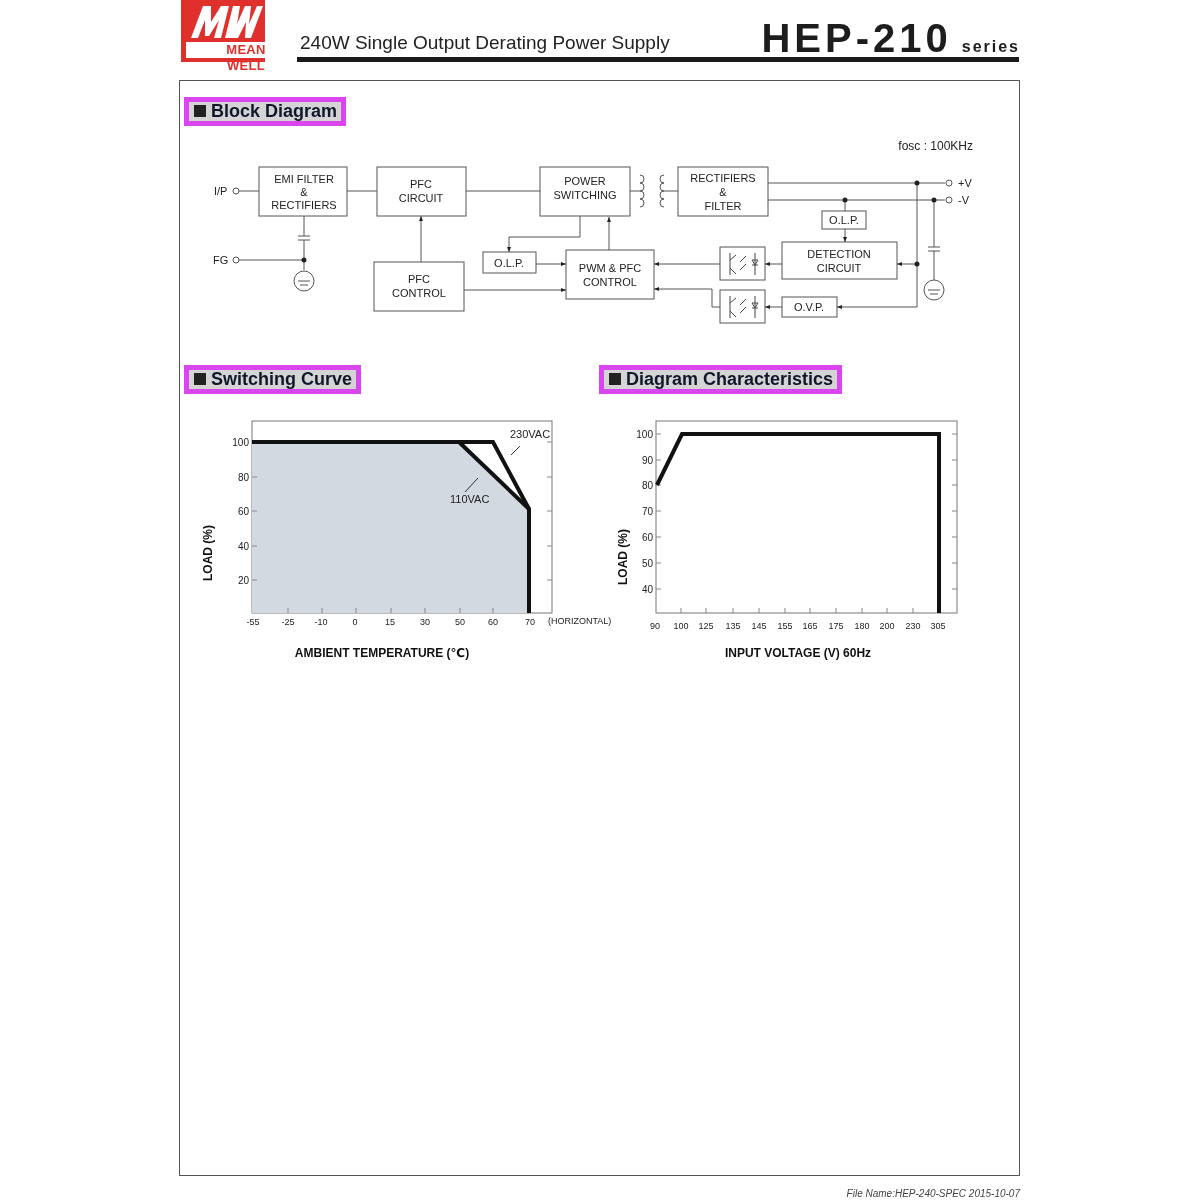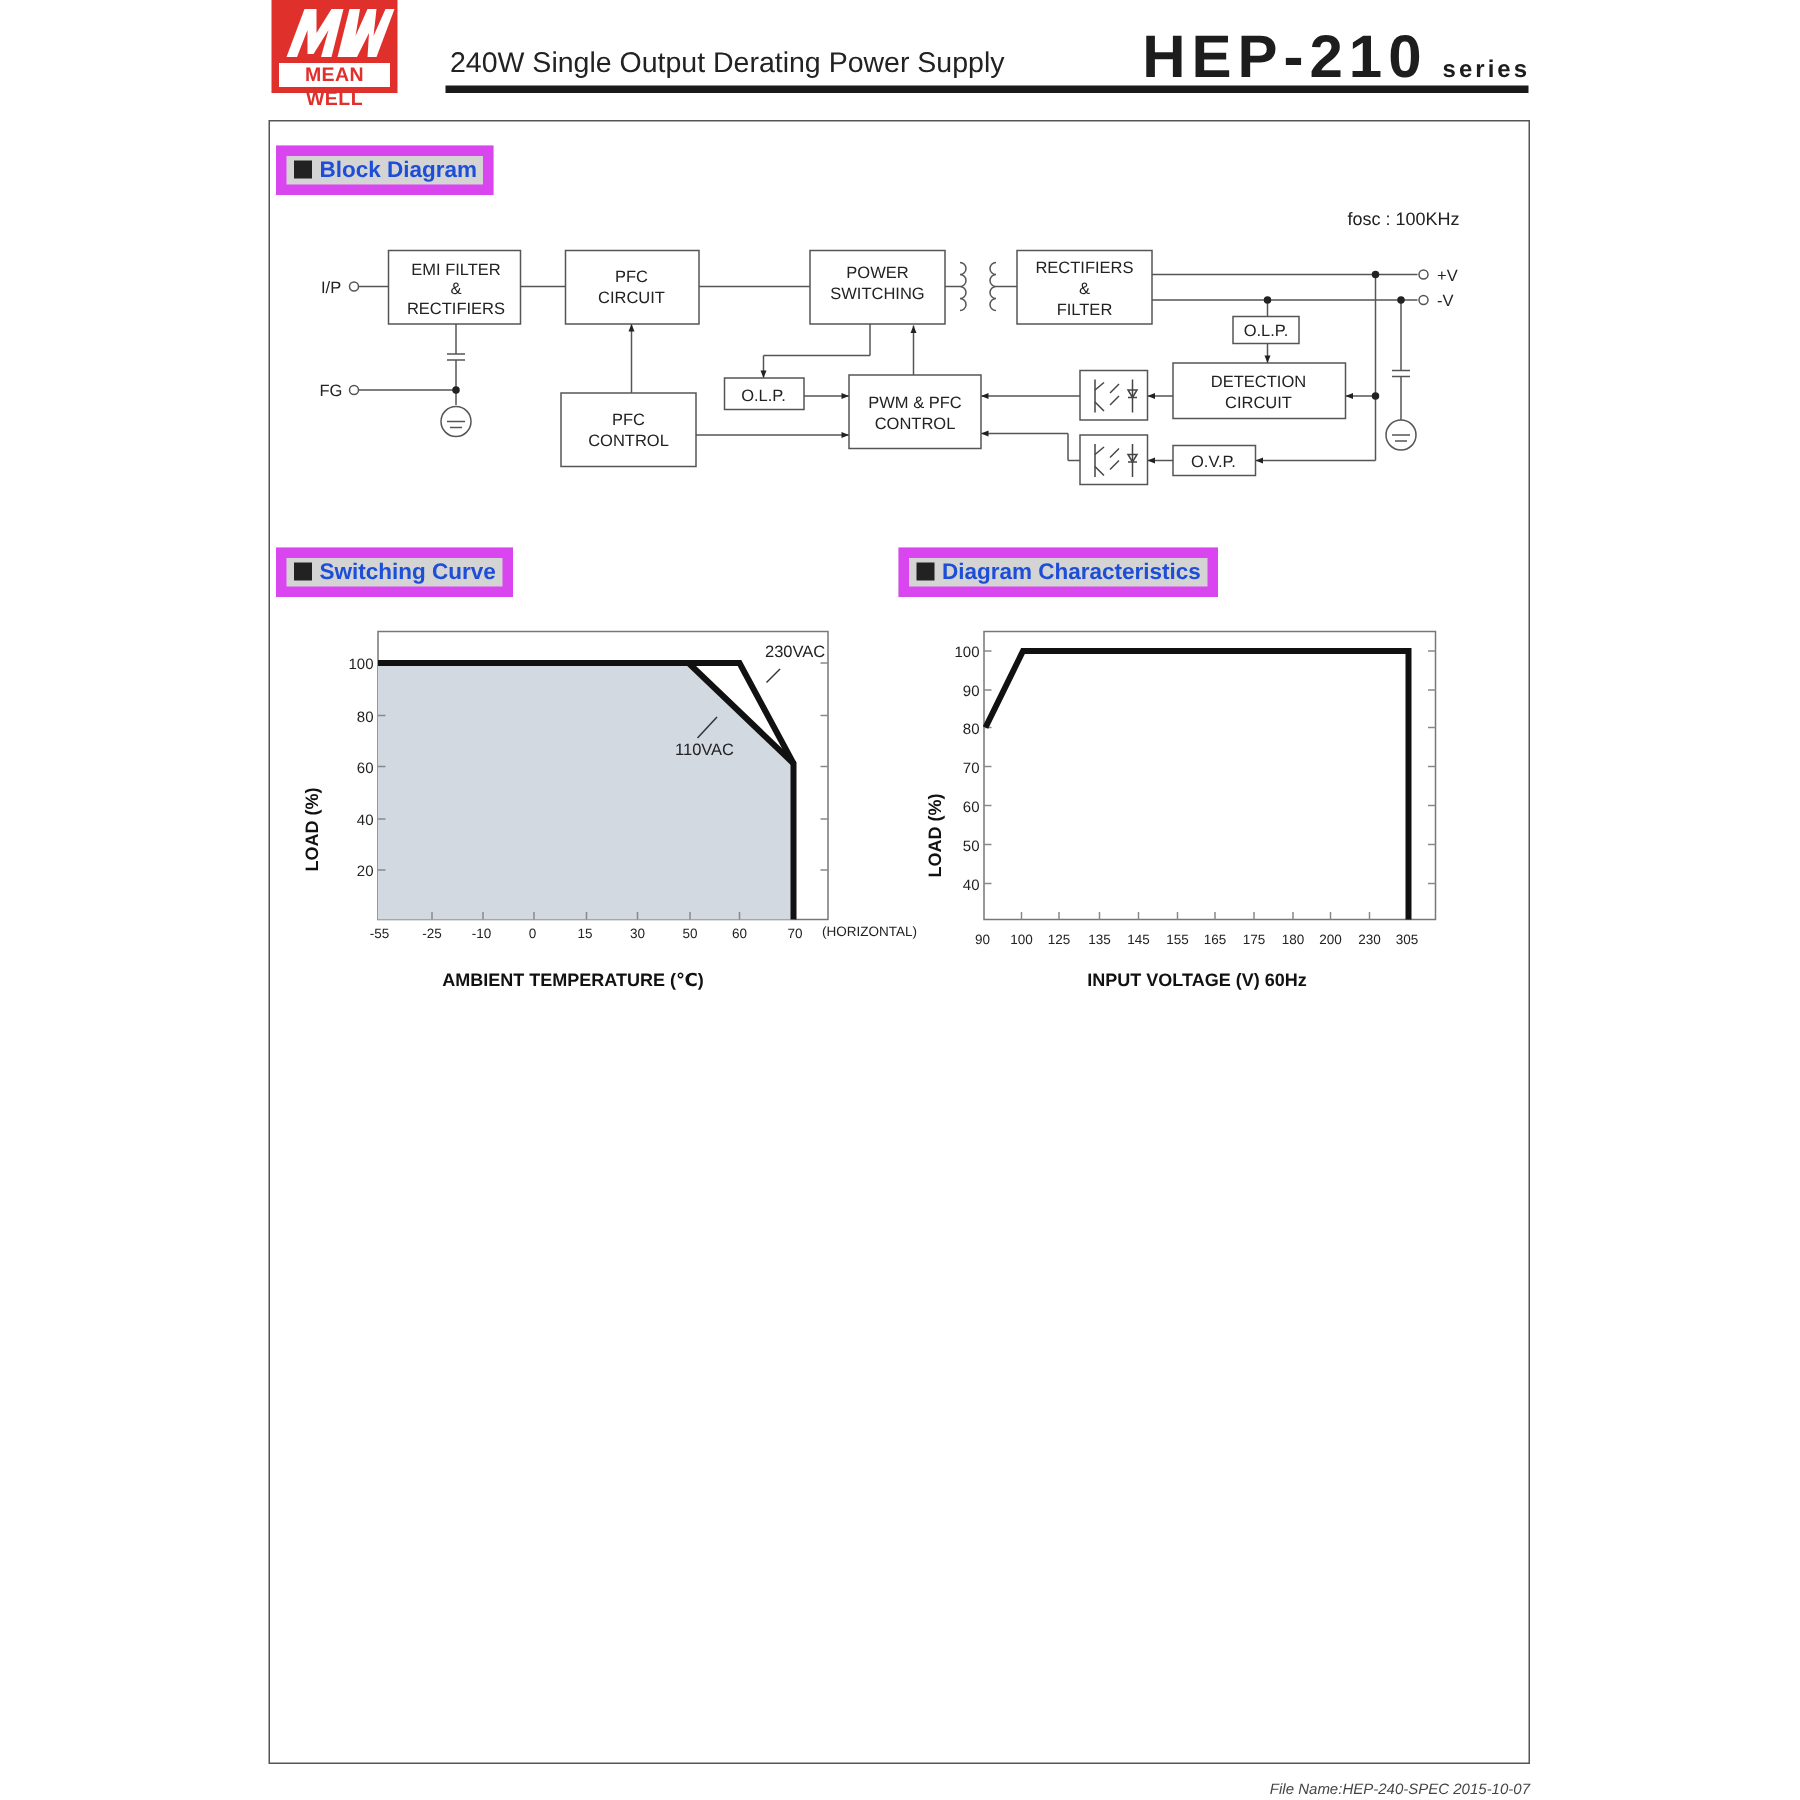--- a/index.html
+++ b/index.html
@@ -1,29 +1,29 @@
 <!DOCTYPE html>
 <html><head>
 <meta charset="utf-8">
 <style>
   html, body { margin: 0; padding: 0; background: #ffffff; }
   body { width: 1200px; height: 1200px; position: relative; overflow: hidden;
          font-family: "Liberation Sans", "DejaVu Sans", sans-serif; color: #1a1a1a; }
   .logo { position: absolute; left: 181px; top: 0; width: 84px; height: 62px; background: #e0302c; }
   .logo .mw { position: absolute; left: 0; top: 0; width: 84px; height: 42px; }
   .logo .name { position: absolute; left: 5px; top: 42px; width: 74px; height: 16px; background: #ffffff;
-                color: #e0302c; font-weight: bold; font-size: 13px; line-height: 16px; text-align: center; letter-spacing: 0.3px; }
+                color: #e0302c; font-weight: bold; font-size: 13px; line-height: 16px; text-align: center; letter-spacing: 0.3px; padding-left: 23px; }
   .subtitle { position: absolute; left: 300px; top: 32px; font-size: 19px; color: #222; white-space: nowrap; }
   .series { position: absolute; right: 180px; top: 16px; white-space: nowrap; }
   .series .model { font-size: 40px; font-weight: bold; letter-spacing: 4px; color: #1d1d1d; }
   .series .suffix { font-size: 16px; font-weight: bold; letter-spacing: 2px; margin-left: 10px; color: #1d1d1d; }
   .rule { position: absolute; left: 297px; top: 57px; width: 722px; height: 5px; background: #1a1a1a; }
   .frame { position: absolute; left: 179px; top: 80px; width: 839px; height: 1094px; border: 1px solid #555; }
-  .section-head { position: absolute; height: 19px; background: #d4d4d4; border: 7px solid #d946ef;
-                  font-weight: bold; font-size: 15px; line-height: 19px; padding: 0 4px 0 22px; white-space: nowrap; color: #1d4ed8; }
+  .section-head { position: absolute; height: 19px; background: #d4d4d4; border: 5px solid #d946ef;
+                  font-weight: bold; font-size: 18px; line-height: 19px; padding: 0 4px 0 22px; white-space: nowrap; color: #0f172a; }
   .section-head::before { content: ""; position: absolute; left: 5px; top: 3px; width: 12px; height: 12px; background: #222; }
   .diagram { position: absolute; left: 180px; top: 130px; width: 830px; height: 210px; }
   .chart { position: absolute; }
   .footer { position: absolute; right: 180px; top: 1188px; font-size: 10px; font-style: italic; color: #444; white-space: nowrap; }
   svg text { font-family: "Liberation Sans", "DejaVu Sans", sans-serif; }
 </style>
 </head>
 <body>
 
 <div class="logo">

